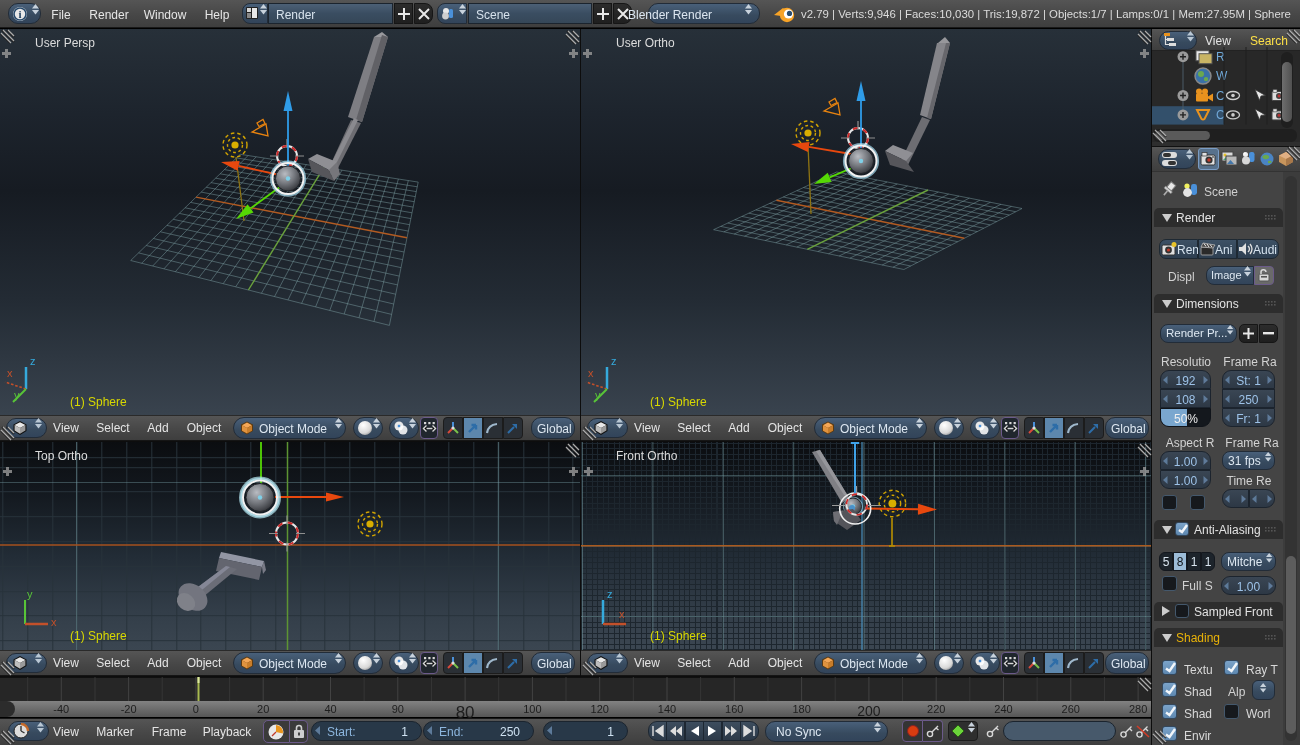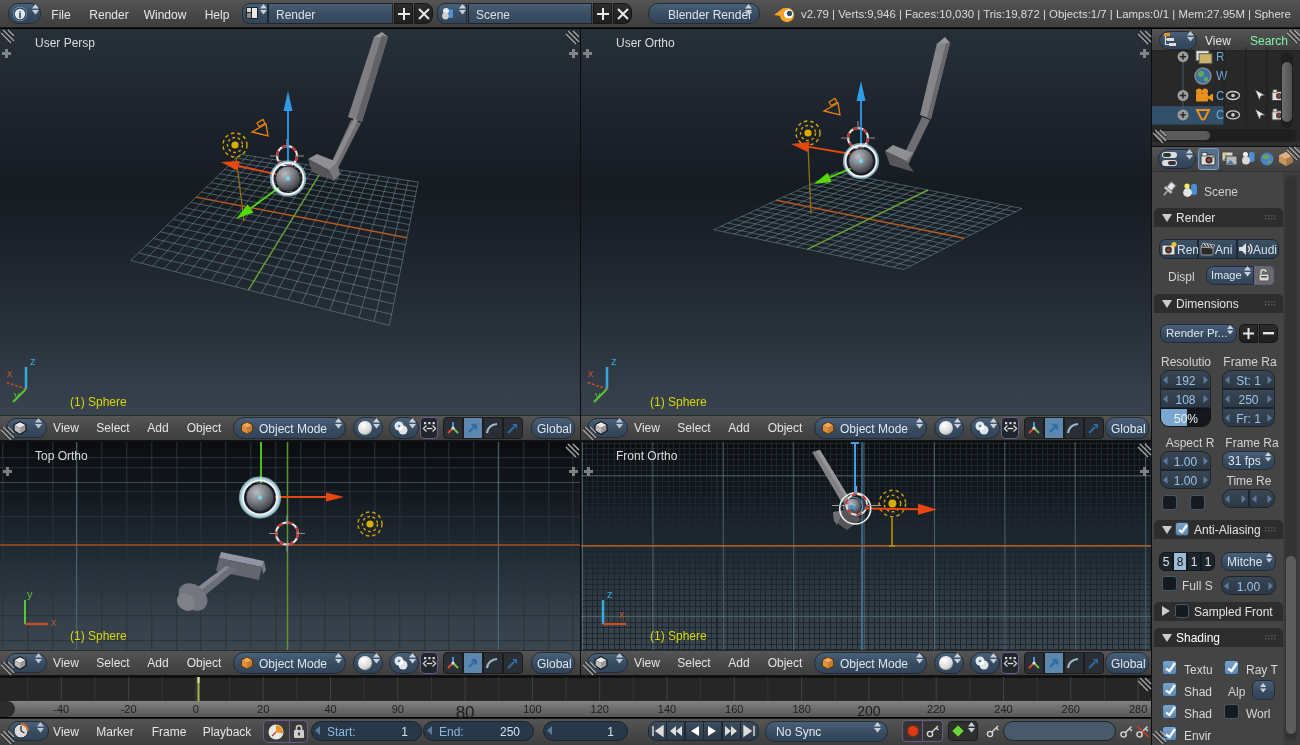--- a/index.html
+++ b/index.html
@@ -65,21 +65,21 @@
 <div class="t" style="left:476px;top:9px;font-size:12px;color:#d7e2ec;letter-spacing:0">Scene</div>
 <div class="bdark" style="left:593px;top:3px;width:19px;height:21px;border-radius:0"></div>
 <svg style="left:597px;top:8px" width="12" height="12">
     <path d="M5 0 h2 v5 h5 v2 h-5 v5 h-2 v-5 h-5 v-2 h5 Z" fill="#e8e8e8"></path>
   </svg>
 <div class="bdark" style="left:613px;top:3px;width:19px;height:21px;border-radius:0 8px 8px 0"></div>
 <svg style="left:617px;top:8px" width="12" height="12">
     <path d="M1 1 L11 11 M11 1 L1 11" stroke="#e8e8e8" stroke-width="2"></path>
   </svg>
 <div class="bblue" style="left:648px;top:3px;width:112px;height:21px"></div>
-<div class="t" style="left:668px;top:9px;font-size:12px;color:#dce6f0;letter-spacing:0">Blender Render</div>
+<div class="t" style="left:628px;top:9px;font-size:12px;color:#dce6f0;letter-spacing:0">Blender Render</div>
 <svg class="abs" style="left:744.5px;top:4.25px" width="7.0" height="10.5">
     <path d="M0 4.5 L7.0 4.5 L3.5 0 Z" fill="#c8d2dc"></path>
     <path d="M0 6.0 L7.0 6.0 L3.5 10.5 Z" fill="#c8d2dc"></path>
   </svg>
 <svg style="left:773px;top:6px" width="23" height="17" viewBox="0 0 23 17">
 <path d="M1 9 L10 2 L14 5 L8 10 Z" fill="#f8a326"></path>
 <circle cx="14" cy="9" r="7.2" fill="#f8a326"></circle>
 <circle cx="15.5" cy="8" r="4.6" fill="#fff"></circle>
 <circle cx="16.5" cy="7.4" r="2.6" fill="#2a4d6e"></circle>
 </svg>
@@ -856,21 +856,21 @@
     <rect x="1" y="0" width="6" height="3" fill="#e8921e"></rect>
     <rect x="4" y="5" width="7" height="3" fill="#ddd"></rect>
     <rect x="6" y="10" width="7" height="3" fill="#ddd"></rect>
     <path d="M2.5 3 V11.5 H6 M2.5 6.5 H4" stroke="#ddd" stroke-width="1.2" fill="none"></path>
   </svg>
 <svg class="abs" style="left:1186.5px;top:31.25px" width="7.0" height="10.5">
     <path d="M0 4.5 L7.0 4.5 L3.5 0 Z" fill="#b9c7d4"></path>
     <path d="M0 6.0 L7.0 6.0 L3.5 10.5 Z" fill="#b9c7d4"></path>
   </svg>
 <div class="t" style="left:1205px;top:35px;font-size:12px;color:#e4e4e4;letter-spacing:0">View</div>
-<div class="t" style="left:1250px;top:35px;font-size:12px;color:#86efac;letter-spacing:0">Search</div>
+<div class="t" style="left:1250px;top:35px;font-size:12px;color:#fde047;letter-spacing:0">Search</div>
 <div class="abs" style="left:1152px;top:51px;width:148px;height:94px;background:#282828"></div>
 <svg style="left:1152px;top:47px" width="148" height="98">
     <rect x="0" y="59.199999999999996" width="72" height="18.4" fill="#33506b"></rect>
     <path d="M31 9.7 V67.89999999999999" stroke="#4a5a66" stroke-width="1"></path>
     <circle cx="31" cy="9.7" r="5.5" fill="#9a9a9a"></circle>
     <path d="M28 9.7 h6 M31 6.699999999999999 v6" stroke="#222" stroke-width="1.4"></path>
     <rect x="44" y="3.6999999999999993" width="13" height="10" fill="#e8e8e8" stroke="#555"></rect>
     <rect x="47" y="6.699999999999999" width="13" height="10" fill="#c8b464" stroke="#555"></rect>
     <text x="64" y="13.7" font-size="12" fill="#70a8d8" font-family="Liberation Sans">R</text>
     <circle cx="51" cy="29.099999999999998" r="8" fill="#3a71a8" stroke="#888" stroke-width="1.5"></circle>
@@ -1196,21 +1196,21 @@
 <div class="panelhdr" style="left:1154px;top:602px;width:129px;height:19px"></div>
 <svg style="left:1162px;top:606px" width="8" height="10">
     <path d="M0 0 V10 L8 5 Z" fill="#ccc"></path>
   </svg>
 <div class="abs" style="left:1175px;top:604px;width:14px;height:14px;background:#16191d;border:1px solid #44586c;border-radius:3px"></div>
 <div class="t" style="left:1194px;top:606px;font-size:12px;color:#e2e2e2;letter-spacing:0">Sampled Front</div>
 <div class="panelhdr" style="left:1154px;top:628px;width:129px;height:19px"></div>
 <svg style="left:1162px;top:634px" width="10" height="8">
     <path d="M0 0 H10 L5 8 Z" fill="#ccc"></path>
   </svg>
-<div class="t" style="left:1176px;top:632px;font-size:12px;color:#ffffff;letter-spacing:0">Shading</div>
+<div class="t" style="left:1176px;top:632px;font-size:12px;color:#eab308;letter-spacing:0">Shading</div>
 <svg style="left:1265px;top:635px" width="12" height="6">
     <g fill="#555">
       <rect x="0" y="0" width="1.6" height="1.6"></rect>
       <rect x="0" y="3" width="1.6" height="1.6"></rect>
       <rect x="3" y="0" width="1.6" height="1.6"></rect>
       <rect x="3" y="3" width="1.6" height="1.6"></rect>
       <rect x="6" y="0" width="1.6" height="1.6"></rect>
       <rect x="6" y="3" width="1.6" height="1.6"></rect>
       <rect x="9" y="0" width="1.6" height="1.6"></rect>
       <rect x="9" y="3" width="1.6" height="1.6"></rect>

